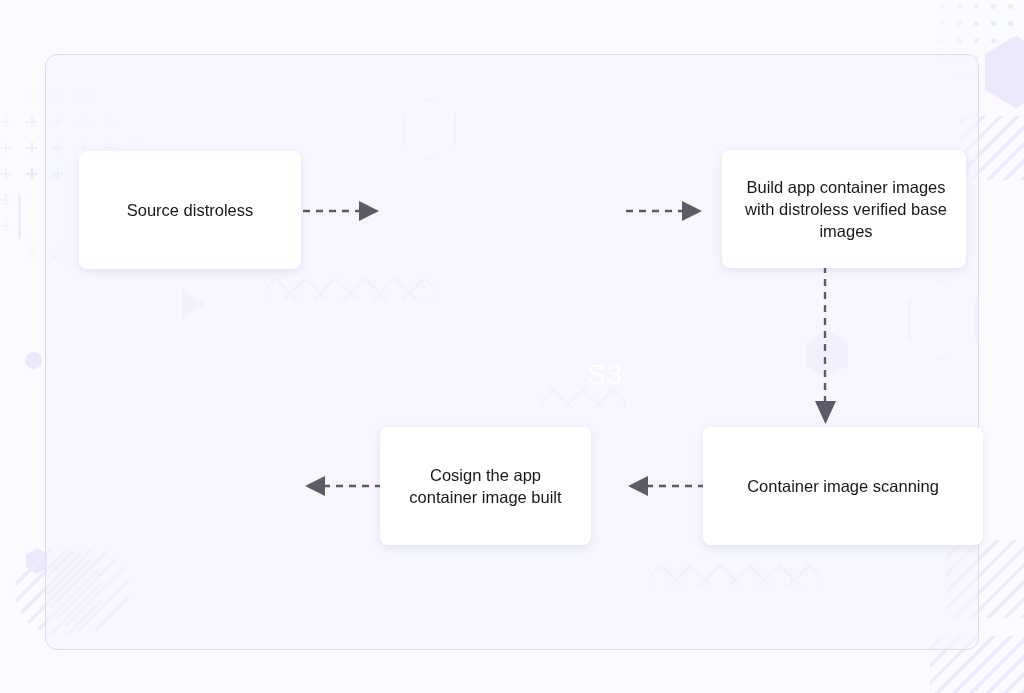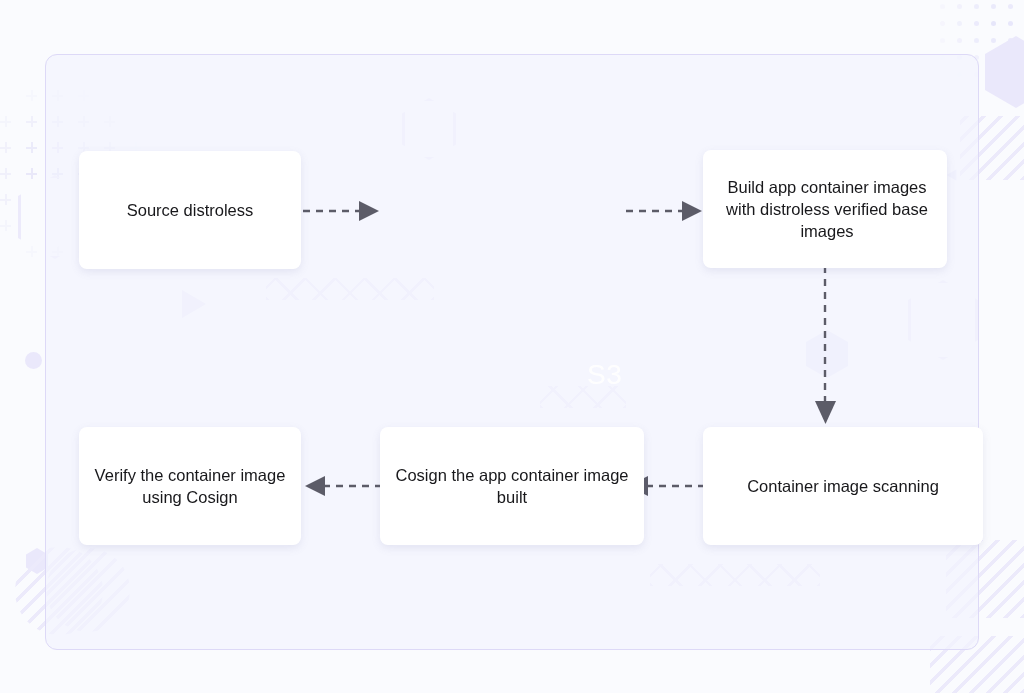--- a/index.html
+++ b/index.html
@@ -288,29 +288,26 @@
       <line x1="82" y1="16" x2="24" y2="16" stroke="#5c5c68" stroke-width="2.4" stroke-dasharray="7 6"></line>
       <polygon points="25,6 5,16 25,26" fill="#5c5c68"></polygon>
     </svg>
   </div>
 
   <div class="node" style="left:79px; top:151px; width:222px; height:118px;">
     <span>Source distroless</span>
   </div>
 
 
-  <div class="node" style="left:703px; top:150px; width:244px; height:118px;padding-left:18px;">
+  <div class="node" style="left:722px; top:150px; width:244px; height:118px;padding-left:18px;">
     <span>Build app container images with distroless verified base images</span>
   </div>
 
-  <div class="node" style="left:79px; top:427px; width:222px; height:118px;">
-    <span>Verify the container image using Cosign</span>
-  </div>
-
-  <div class="node" style="left:380px; top:427px; width:264px; height:118px;align-items:center;">
+
+  <div class="node" style="left:380px; top:427px; width:211px; height:118px;align-items:center;">
     <span>Cosign the app container image built</span>
   </div>
 
   <div class="node" style="left:703px; top:427px; width:280px; height:118px;">
     <span>Container image scanning</span>
   </div>
 
 </div>
 
 </body></html>

